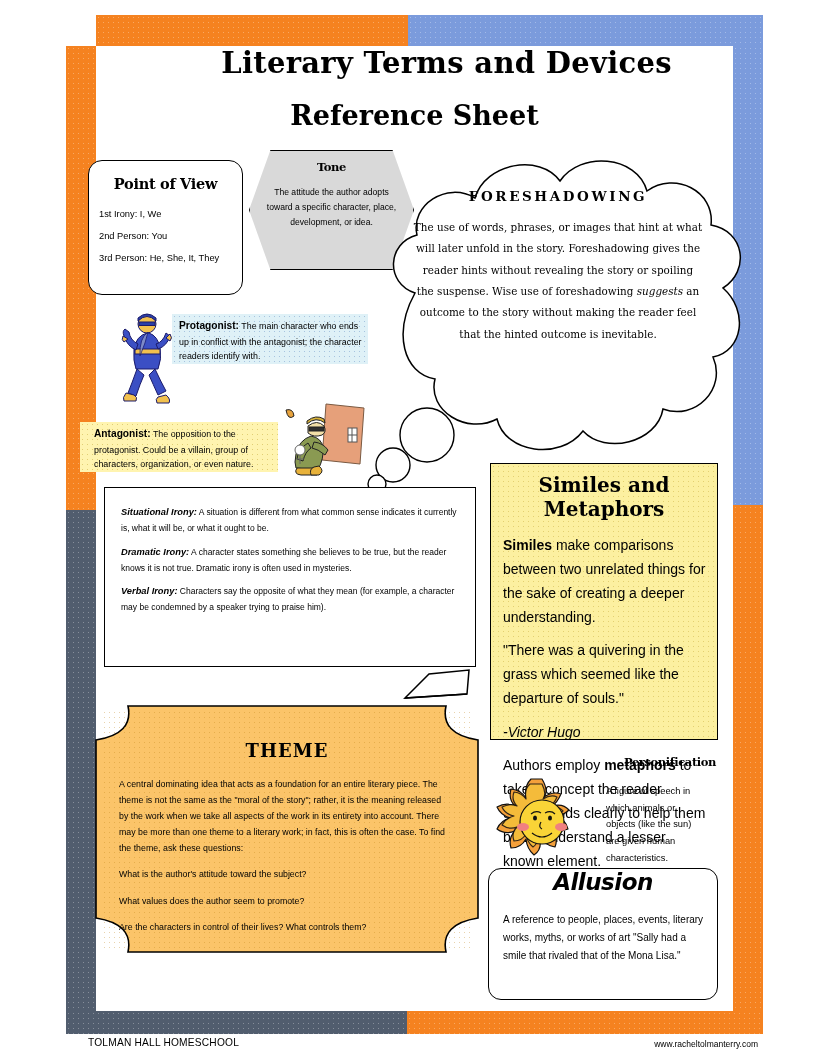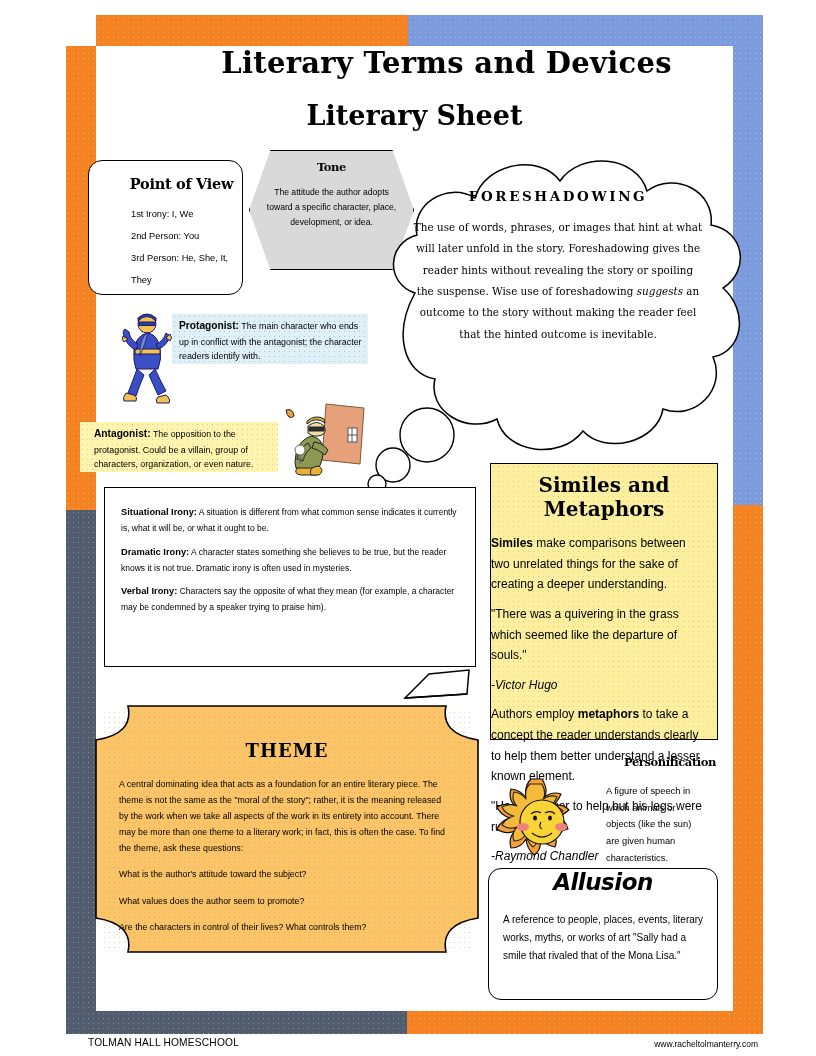--- a/index.html
+++ b/index.html
@@ -30,21 +30,21 @@
   #page-subtitle{position:absolute;left:96px;top:100px;width:637px;text-align:center;
      font-family:"DejaVu Serif",serif;font-weight:bold;font-size:27px;}
 
   
   .bt{font-size:9.6px;line-height:1.62;}
   b{font-weight:bold;}
   i{font-style:italic;}
 
   
   #pov-box{position:absolute;left:88px;top:160px;width:155px;height:135px;
-     border:1.6px solid #000;border-radius:14px;background:#fff;box-sizing:border-box;padding-left:32px;}
+     border:1.6px solid #000;border-radius:14px;background:#fff;box-sizing:border-box;}
   #pov-title{text-align:center;font-family:"DejaVu Serif",serif;font-weight:bold;
      font-size:14.5px;margin-top:14px;letter-spacing:-.3px;}
   #pov-list{margin:12px 0 0 10px;font-size:9.3px;line-height:2.35;}
 
   
   #tone-hex{position:absolute;left:249px;top:150px;width:165px;height:120px;
      background:#D9D9D9;border:1.4px solid #000;box-sizing:border-box;
      clip-path:polygon(13% 0,87% 0,100% 50%,87% 100%,13% 100%,0 50%);}
   #tone-hex::after{content:"";position:absolute;inset:0;
      background-image:radial-gradient(rgba(110,120,190,.55) .6px,transparent .7px);
@@ -86,32 +86,32 @@
   #burglar-clip{position:absolute;left:278px;top:398px;width:90px;height:78px;}
   #sun-clip{position:absolute;left:490px;top:775px;width:105px;height:90px;}
 
   
   #irony-box{position:absolute;left:104px;top:487px;width:372px;height:180px;
      border:1.6px solid #000;background:#fff;box-sizing:border-box;}
   #irony-title{text-align:center;margin-top:11px;font-size:21px;
      font-family:"DejaVu Serif",serif;letter-spacing:.4px;}
   #irony-body{margin:17px 14px 0 16px;font-size:8.5px;line-height:1.72;}
   #irony-body p{margin:0 0 9px 0;}
-  #irony-body b{font-size:9.3px;}
+  #irony-body b{font-size:9.3px;font-style:italic;}
   #irony-tail{position:absolute;left:403px;top:664px;width:70px;height:36px;}
 
   
   #sim-box{position:absolute;left:490px;top:463px;width:228px;height:277px;
      border:1.4px solid #000;background:#FCF0A0;box-sizing:border-box;}
   #sim-box::before{content:"";position:absolute;inset:0;
      background-image:radial-gradient(rgba(190,160,40,.4) .6px,transparent .7px);
      background-size:5px 5px;}
   #sim-title{position:relative;text-align:center;margin-top:9px;
      font-family:"DejaVu Serif",serif;font-weight:bold;font-size:20px;}
-  #sim-body{position:relative;margin:12px 11px 0 0;font-size:12px;line-height:1.72;}
+  #sim-body{position:relative;margin:12px 11px 0 12px;font-size:14px;line-height:1.72;}
   #sim-body p{margin:0 0 9px 0;}
 
   
   #theme-wrap{position:absolute;left:88px;top:700px;width:398px;height:258px;}
   #theme-wrap svg{position:absolute;left:0;top:0;}
   #theme-dots{position:absolute;left:14px;top:10px;width:370px;height:238px;
      background-image:radial-gradient(rgba(190,130,20,.35) .6px,transparent .7px);
      background-size:5px 5px;pointer-events:none;}
   #theme-title{position:absolute;left:0;top:40px;width:398px;text-align:center;
      font-family:"DejaVu Serif",serif;font-weight:bold;font-size:18px;letter-spacing:1px;}
@@ -144,21 +144,21 @@
   <div class="bar" id="bar-top-orange"></div>
   <div class="bar" id="bar-top-blue"></div>
   <div class="bar" id="bar-left-orange"></div>
   <div class="bar" id="bar-left-gray"></div>
   <div class="bar" id="bar-right-blue"></div>
   <div class="bar" id="bar-right-orange"></div>
   <div class="bar" id="bar-bottom-gray"></div>
   <div class="bar" id="bar-bottom-orange"></div>
 
   <div id="page-title">Literary Terms and Devices</div>
-  <div id="page-subtitle">Literary Sheet</div>
+  <div id="page-subtitle">Reference Sheet</div>
 
   <div id="pov-box">
     <div id="pov-title">Point of View</div>
     <div id="pov-list">
       <div>1st Irony: I, We</div>
       <div>2nd Person: You</div>
       <div>3rd Person: He, She, It, They</div>
     </div>
   </div>
 

